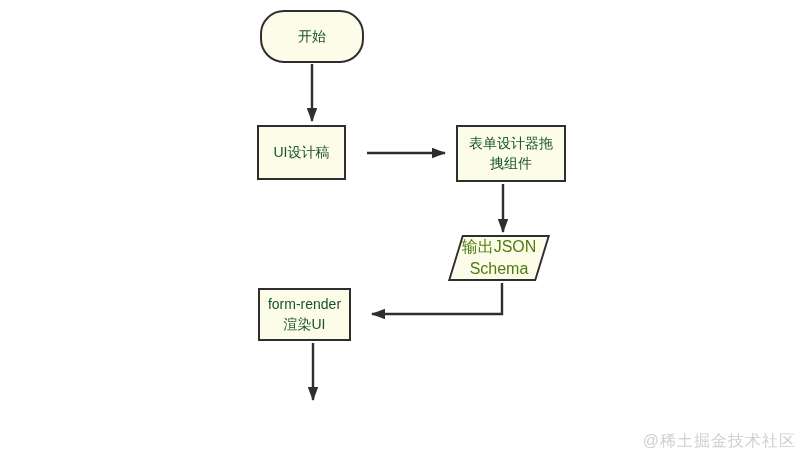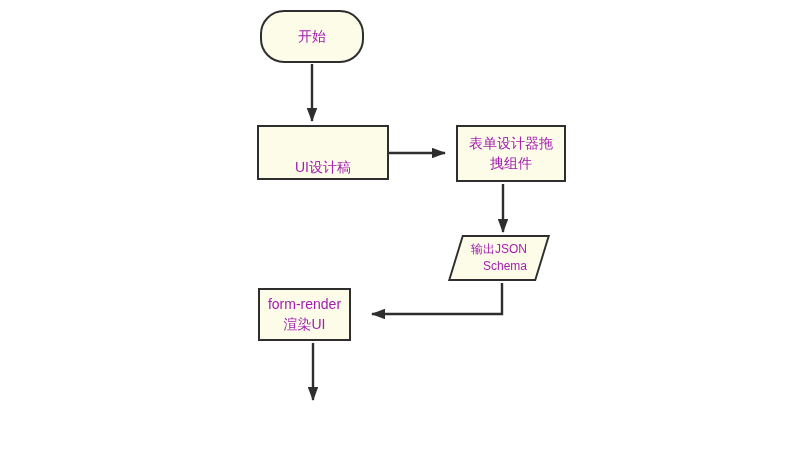--- a/index.html
+++ b/index.html
@@ -15,32 +15,32 @@
     position: absolute;
     left: 0; top: 0;
     width: 809px; height: 465px;
     pointer-events: none;
   }
   .node {
     position: absolute;
     box-sizing: border-box;
     background: #fdfce8;
     border: 2px solid #2e2e2e;
-    color: #a21caf;
+    color: #14532d;
     display: flex;
     align-items: center;
     justify-content: center;
     text-align: center;
     font-size: 14px;
     line-height: 1.4;
     white-space: pre-line;
   }
   .terminator { border-radius: 24px; }
   .node-start      { left: 260px; top: 10px;  width: 104px; height: 53px; }
-  .node-ui-design  { left: 257px; top: 125px; width: 132px; height: 55px; align-items: flex-end; }
+  .node-ui-design  { left: 257px; top: 125px; width: 89px; height: 55px; }
   .node-form-designer { left: 456px; top: 125px; width: 110px; height: 57px; }
   .node-form-render   { left: 258px; top: 288px; width: 93px; height: 53px; }
   .node-end        { left: 260px; top: 404px; width: 104px; height: 54px; }
 
   .para-wrap {
     position: absolute;
     left: 448px; top: 235px;
     width: 102px; height: 46px;
   }
   .para-shape {
@@ -50,23 +50,23 @@
     background: #fdfce8;
     border: 2px solid #2e2e2e;
     transform: skewX(-17deg);
   }
   .para-label {
     position: absolute;
     left: 0; top: 0; right: 0; bottom: 0;
     display: flex;
     align-items: center;
     justify-content: center;
-    text-align: right;
-    color: #a21caf;
-    font-size: 12px;
+    text-align: center;
+    color: #4d7c0f;
+    font-size: 16px;
     line-height: 1.4;
     white-space: pre-line;
   }
   .watermark {
     position: absolute;
     right: 13px;
     top: 431px;
     font-size: 16px;
     color: #cfcfcf;
     letter-spacing: 1px;
@@ -110,14 +110,15 @@
     <div class="para-label">输出JSON
 Schema</div>
   </div>
 
   <div class="node node-form-render">
     <span>form-render
 渲染UI</span>
   </div>
 
 
+  <div class="watermark">@稀土掘金技术社区</div>
 
 </div>
 
 </body></html>

